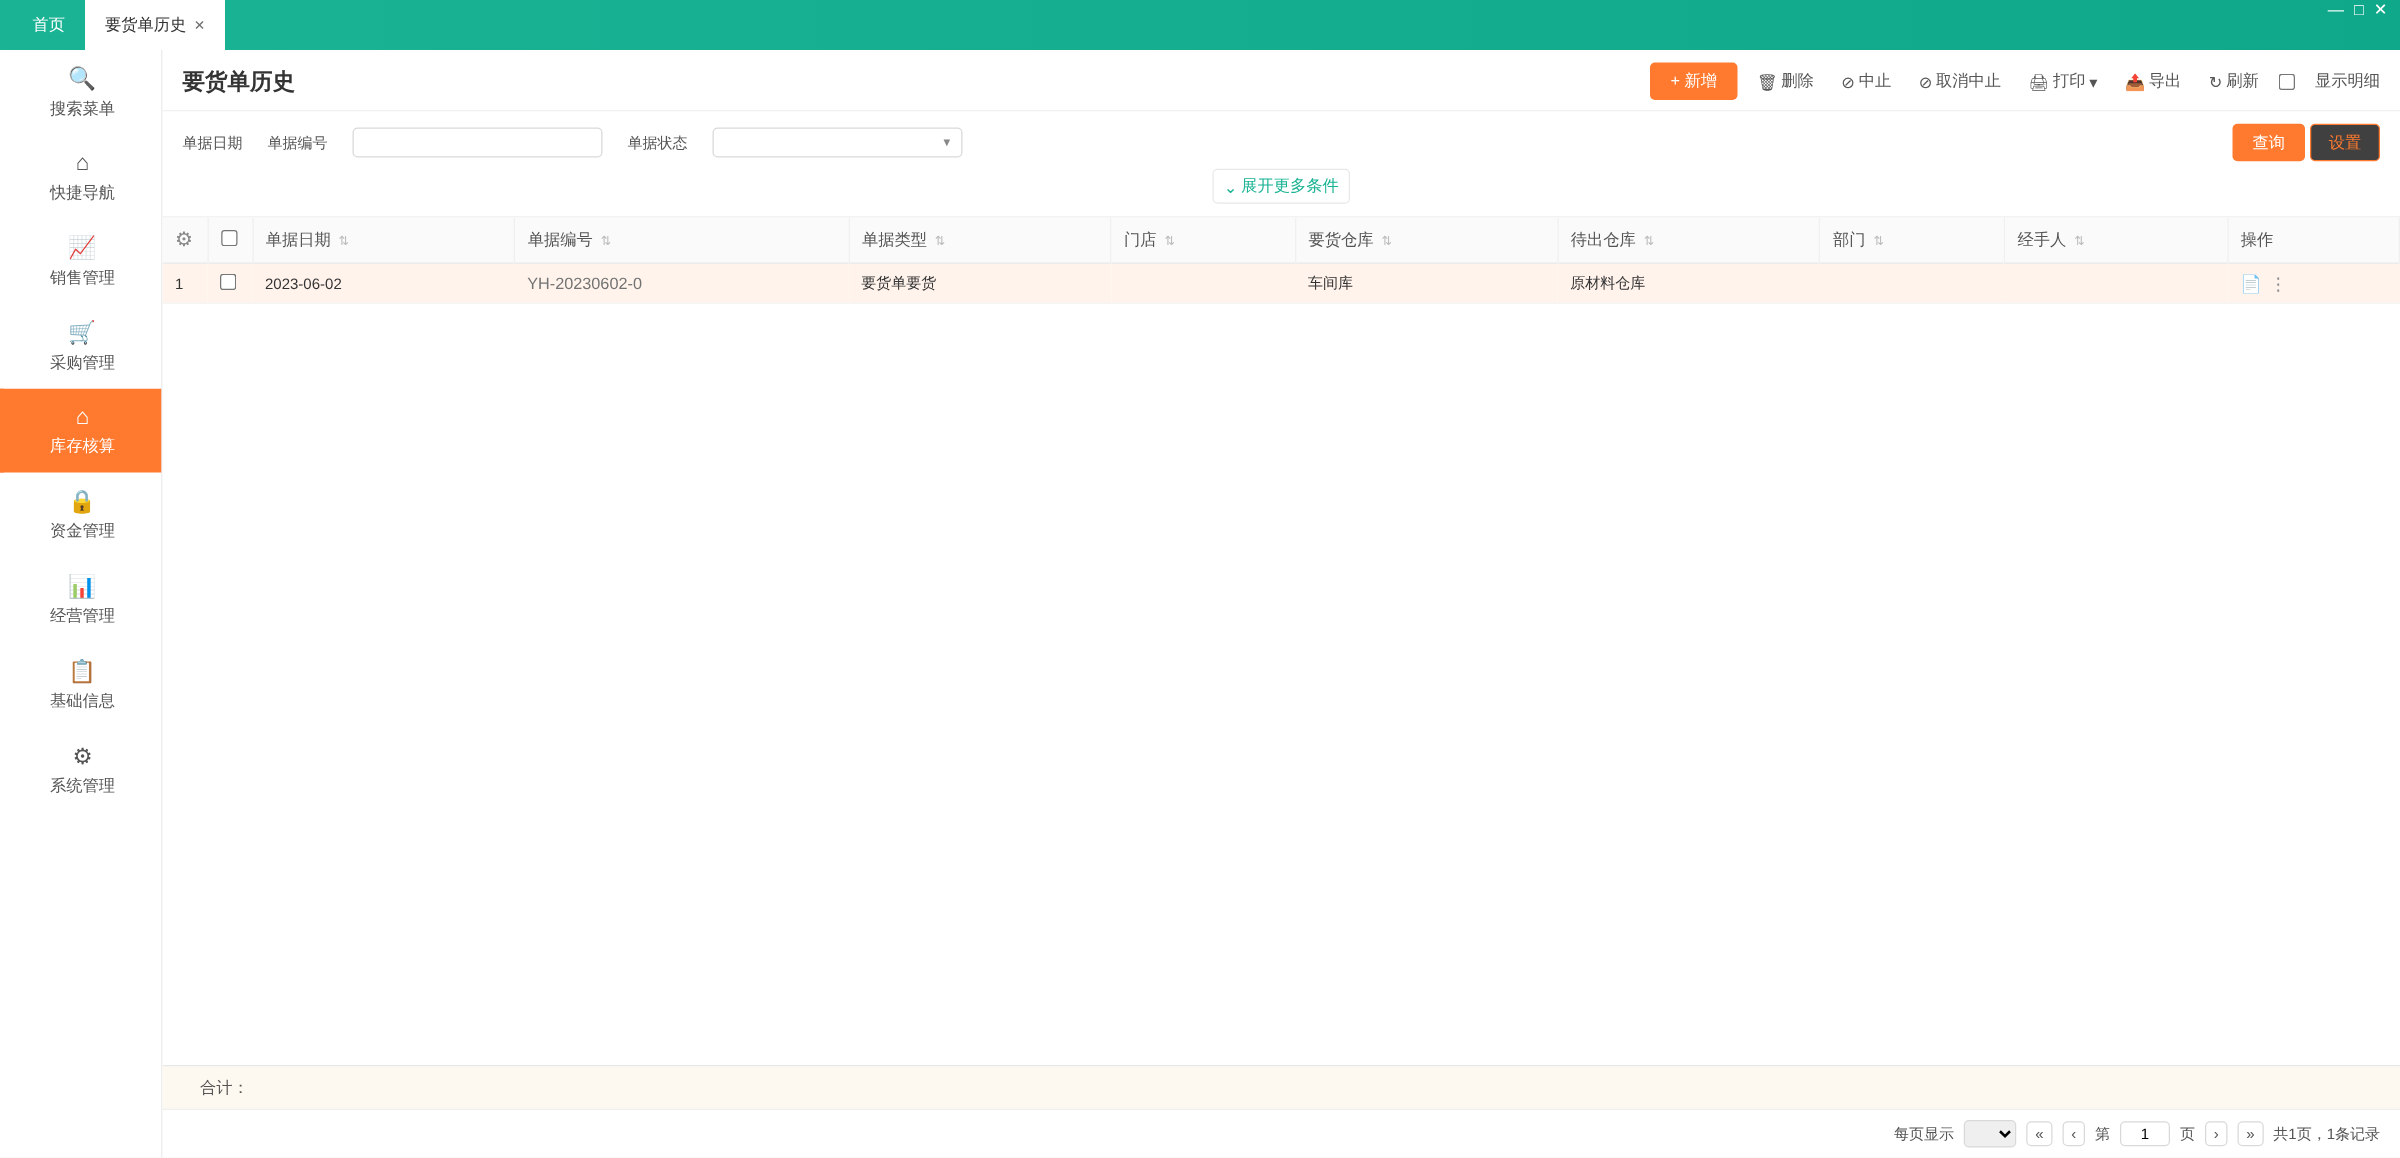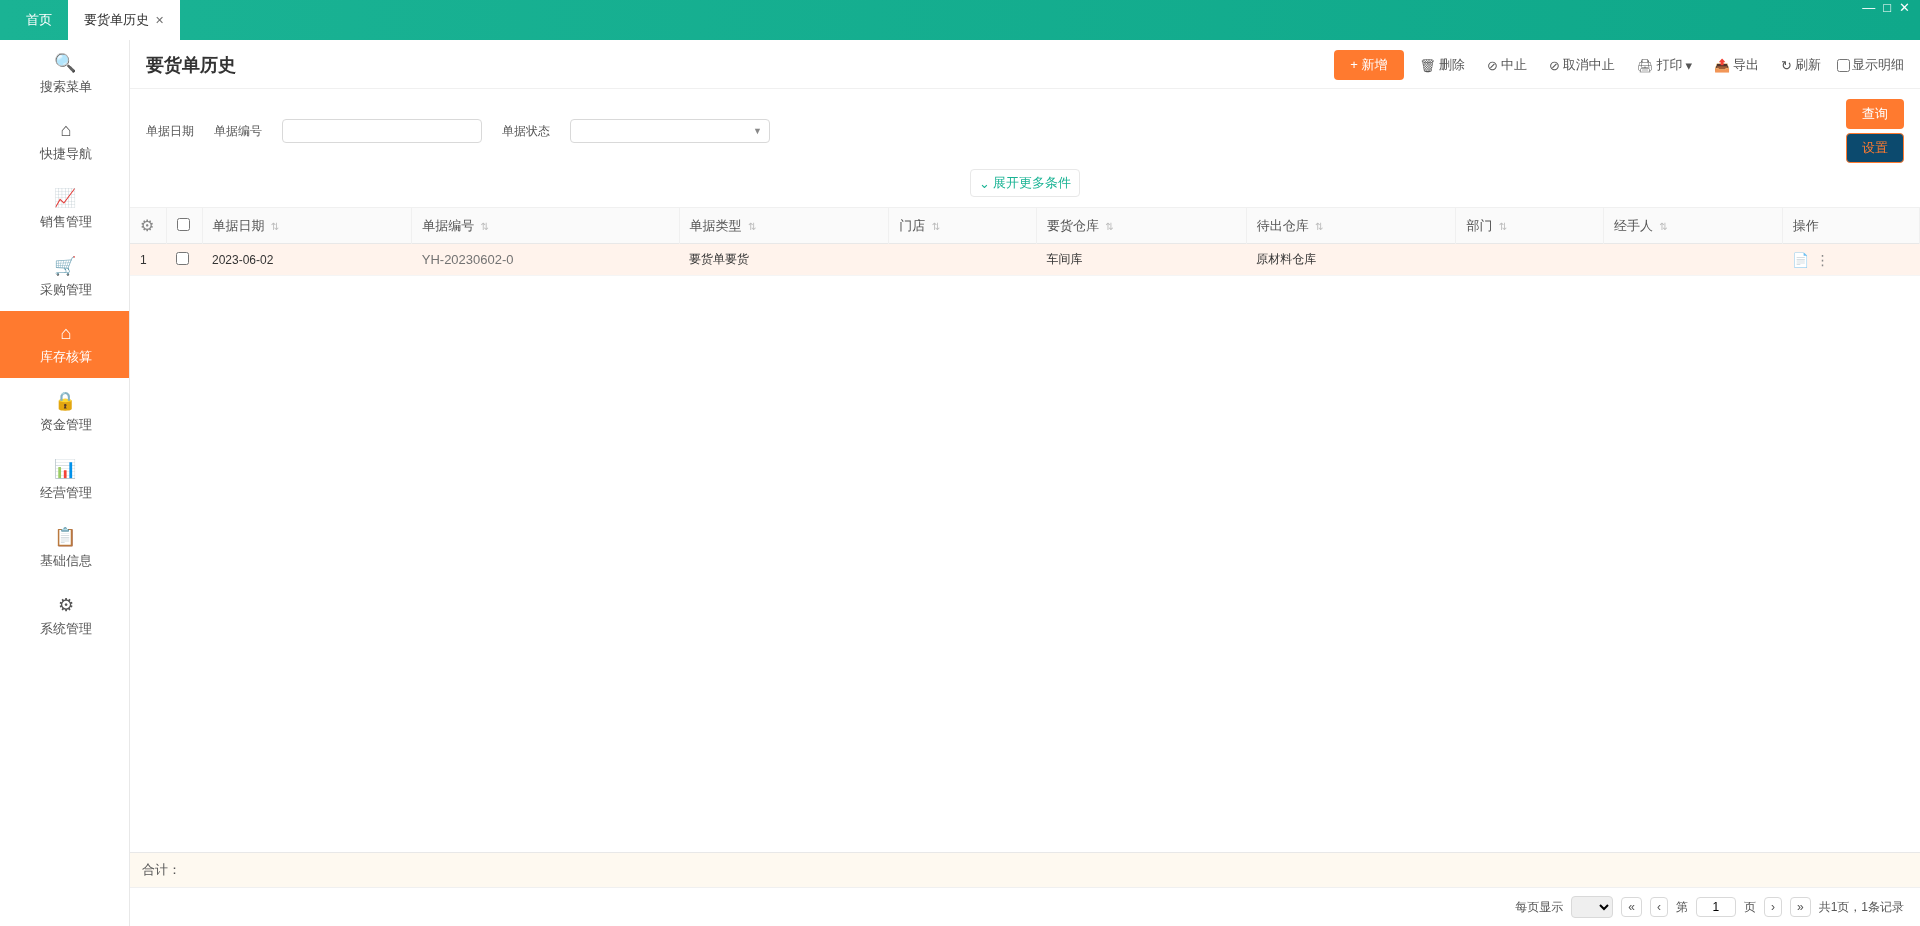--- a/index.html
+++ b/index.html
@@ -117,21 +117,21 @@
       align-items: center;
       gap: 3px;
       cursor: pointer;
       color: #555;
       font-size: 12px;
       padding: 4px 6px;
     }
     .checkbox-display {
       display: flex;
       align-items: center;
-      gap: 2px;
+      gap: 16px;
       font-size: 12px;
       color: #555;
       cursor: pointer;
     }
 
     
     .filter-area {
       padding: 10px 16px;
       border-bottom: 1px solid #f0f0f0;
       flex-shrink: 0;
@@ -220,21 +220,21 @@
       color: white;
       border: none;
       border-radius: 4px;
       padding: 6px 16px;
       cursor: pointer;
       font-size: 13px;
     }
     .settings-btn {
       border: 1px solid #ff7a2f;
       color: #ff7a2f;
-      background: #0c4a6e;
+      background: #404040;
       border-radius: 4px;
       padding: 5px 14px;
       cursor: pointer;
       font-size: 13px;
     }
 
     
     .table-container {
       flex: 1;
       overflow: auto;
@@ -281,21 +281,21 @@
     }
     .action-icon {
       cursor: pointer;
       color: #888;
       font-size: 14px;
     }
 
     
     .table-footer {
       background: #fef9f0;
-      padding: 8px 12px;
+      padding: 8px 30px;
       border-top: 1px solid #e8e8e8;
       font-size: 12px;
       color: #555;
       flex-shrink: 0;
     }
 
     
     .pagination-bar {
       display: flex;
       align-items: center;
@@ -435,21 +435,21 @@
       <div class="filter-row">
         <span class="filter-label">单据日期</span>
         <span class="filter-label">单据编号</span>
         <input class="filter-input" type="text" style="">
         <span class="filter-label">单据状态</span>
         <div class="select-wrapper">
           <select class="filter-select">
             <option value=""></option>
           </select>
         </div>
-        <div style="display:flex; flex-direction:column; gap:4px; margin-left: auto;">
+        <div style="display:flex; flex-direction:row; gap:4px; margin-left: auto;">
           <button class="query-btn">查询</button>
           <button class="settings-btn">设置</button>
         </div>
       </div>
       <div style="display:flex; justify-content:center; margin-top:4px;">
         <div class="expand-btn">
           <span>⌄</span>
           <span>展开更多条件</span>
         </div>
       </div>

